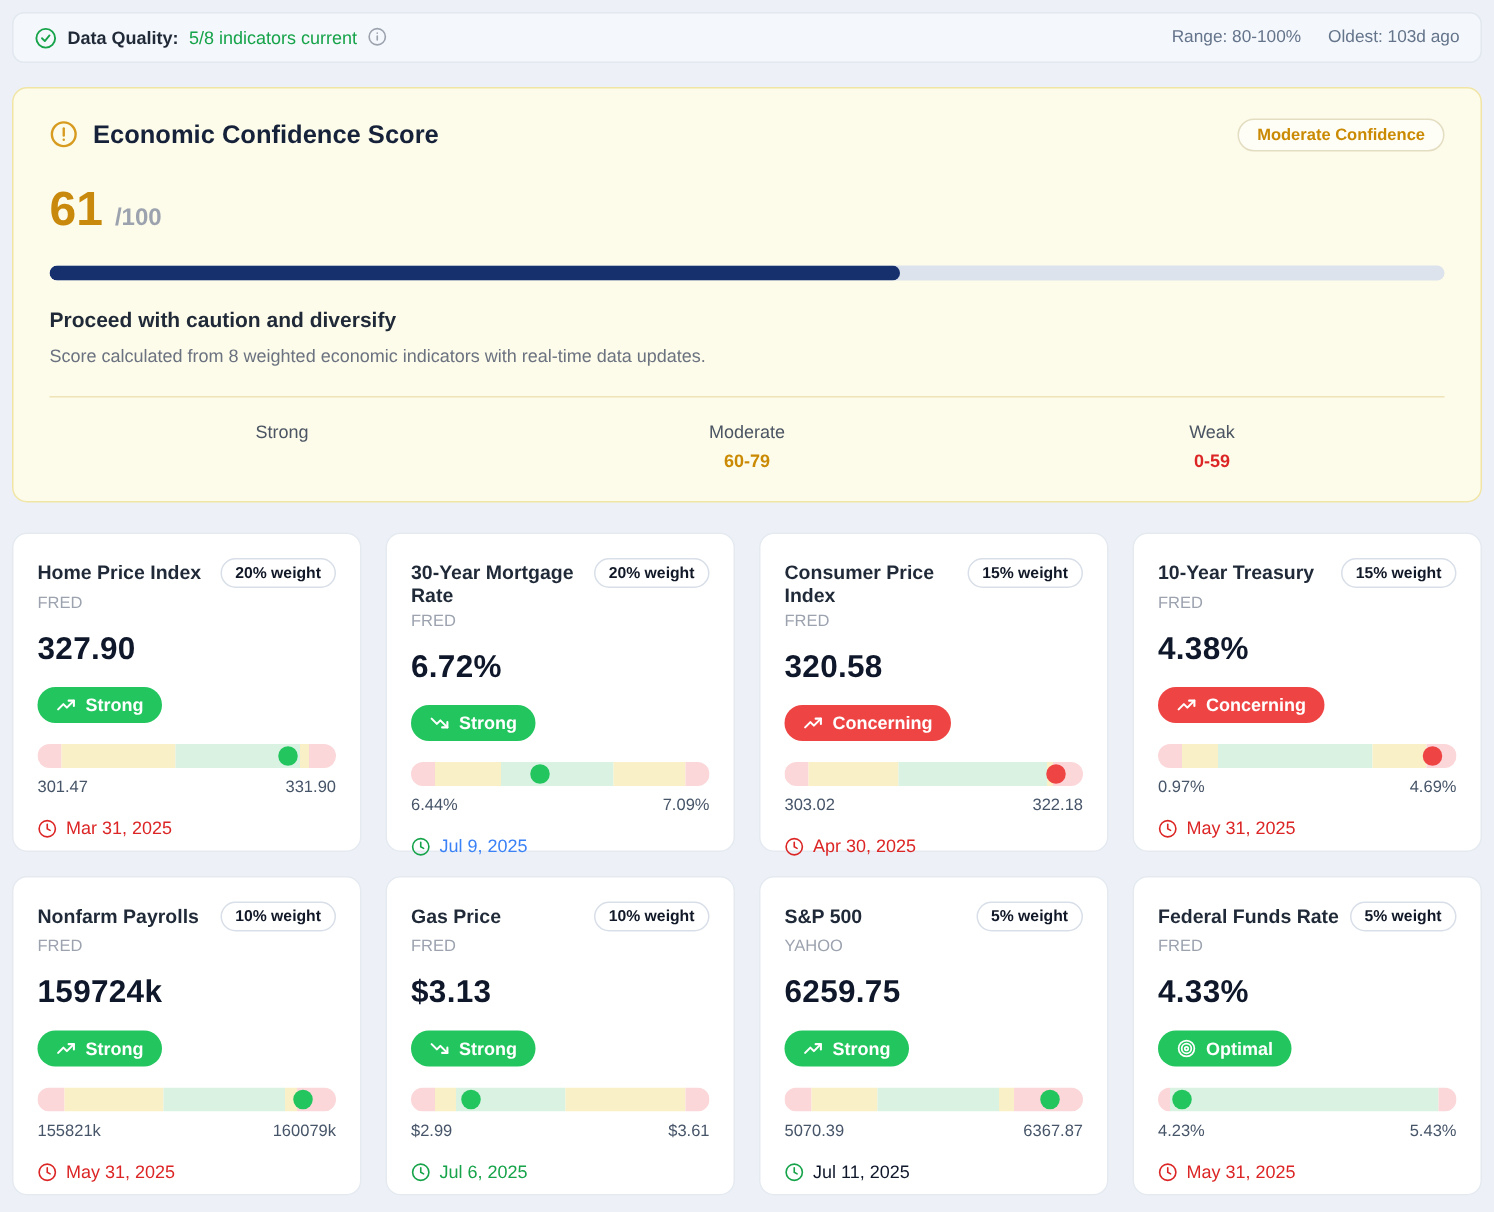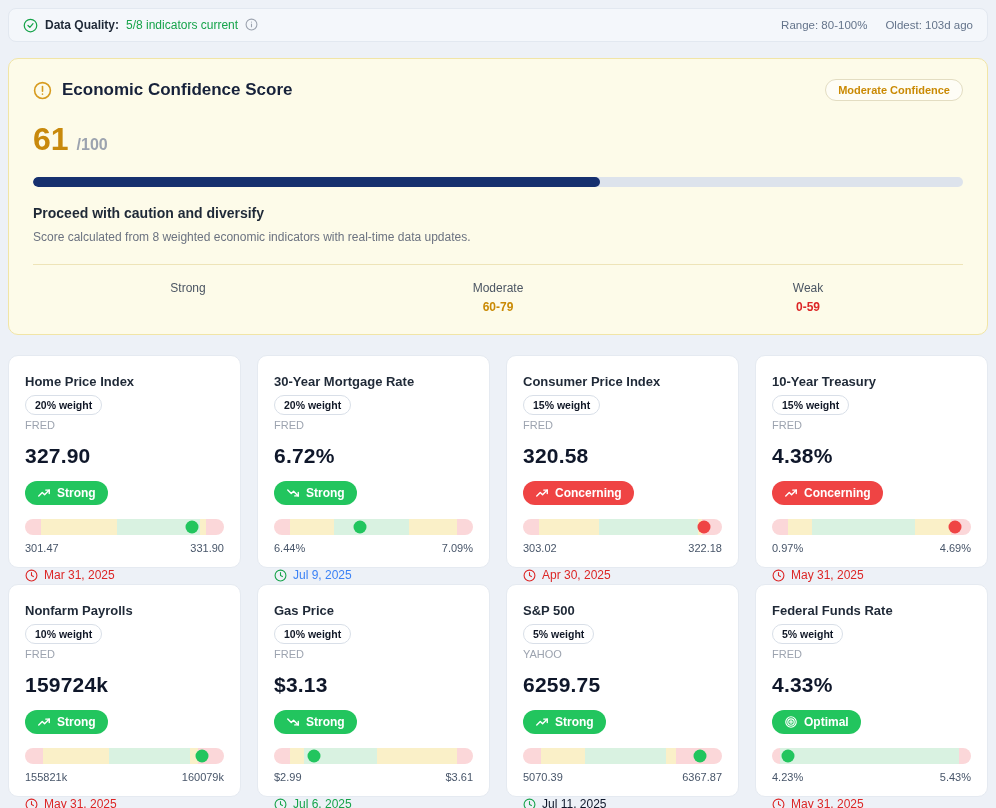--- a/index.html
+++ b/index.html
@@ -27,21 +27,21 @@
   .icon { display:inline-flex; align-items:center; justify-content:center; }
   
   .score-card {
     margin-top:16px;
     background:#fdfbe9;
     border:1px solid #f1e5a6;
     border-radius:10px;
     padding:20px 24px 6px 24px;
   }
   .score-head { display:flex; align-items:center; justify-content:space-between; }
-  .score-title-wrap { display:flex; align-items:center; gap:10px; }
+  .score-title-wrap { display:flex; align-items:flex-start; gap:10px; }
   .score-title { font-size:17px; font-weight:bold; color:#16213a; }
   .confidence-badge {
     font-size:11px; color:#ca8a04; font-weight:600;
     border:1px solid #e3ddc2; background:rgba(255,255,255,.6);
     border-radius:999px; padding:4px 12px;
   }
   .score-value-row { margin-top:22px; display:flex; align-items:baseline; gap:8px; }
   .score-value { font-size:32px; font-weight:bold; color:#c8890c; line-height:1; }
   .score-max { font-size:16px; color:#9ca3af; font-weight:600; }
   .progress-track {
@@ -63,21 +63,21 @@
     display:grid; grid-template-columns:repeat(4,1fr); gap:16px;
   }
   .card {
     background:#ffffff;
     border:1px solid #e5eaf1;
     border-radius:10px;
     padding:16px;
     height:213px;
     position:relative;
   }
-  .card-head { display:flex; align-items:flex-start; justify-content:space-between; gap:6px;flex-direction:column; }
+  .card-head { display:flex; align-items:flex-start; justify-content:space-between; gap:6px; }
   .card-title { font-size:13px; font-weight:bold; color:#1f2937; padding-top:2px; }
   .weight-badge {
     flex-shrink:0; font-size:10.5px; font-weight:bold; color:#111827;
     border:1px solid #d9dfe8; border-radius:999px; padding:3px 9px; background:#fff;
     white-space:nowrap;
   }
   .card-source { font-size:11px; color:#9ca3af; margin-top:4px; }
   .card-value { font-size:21px; font-weight:bold; color:#0f172a; margin-top:13px; letter-spacing:.2px; }
   .status-badge {
     margin-top:13px;

